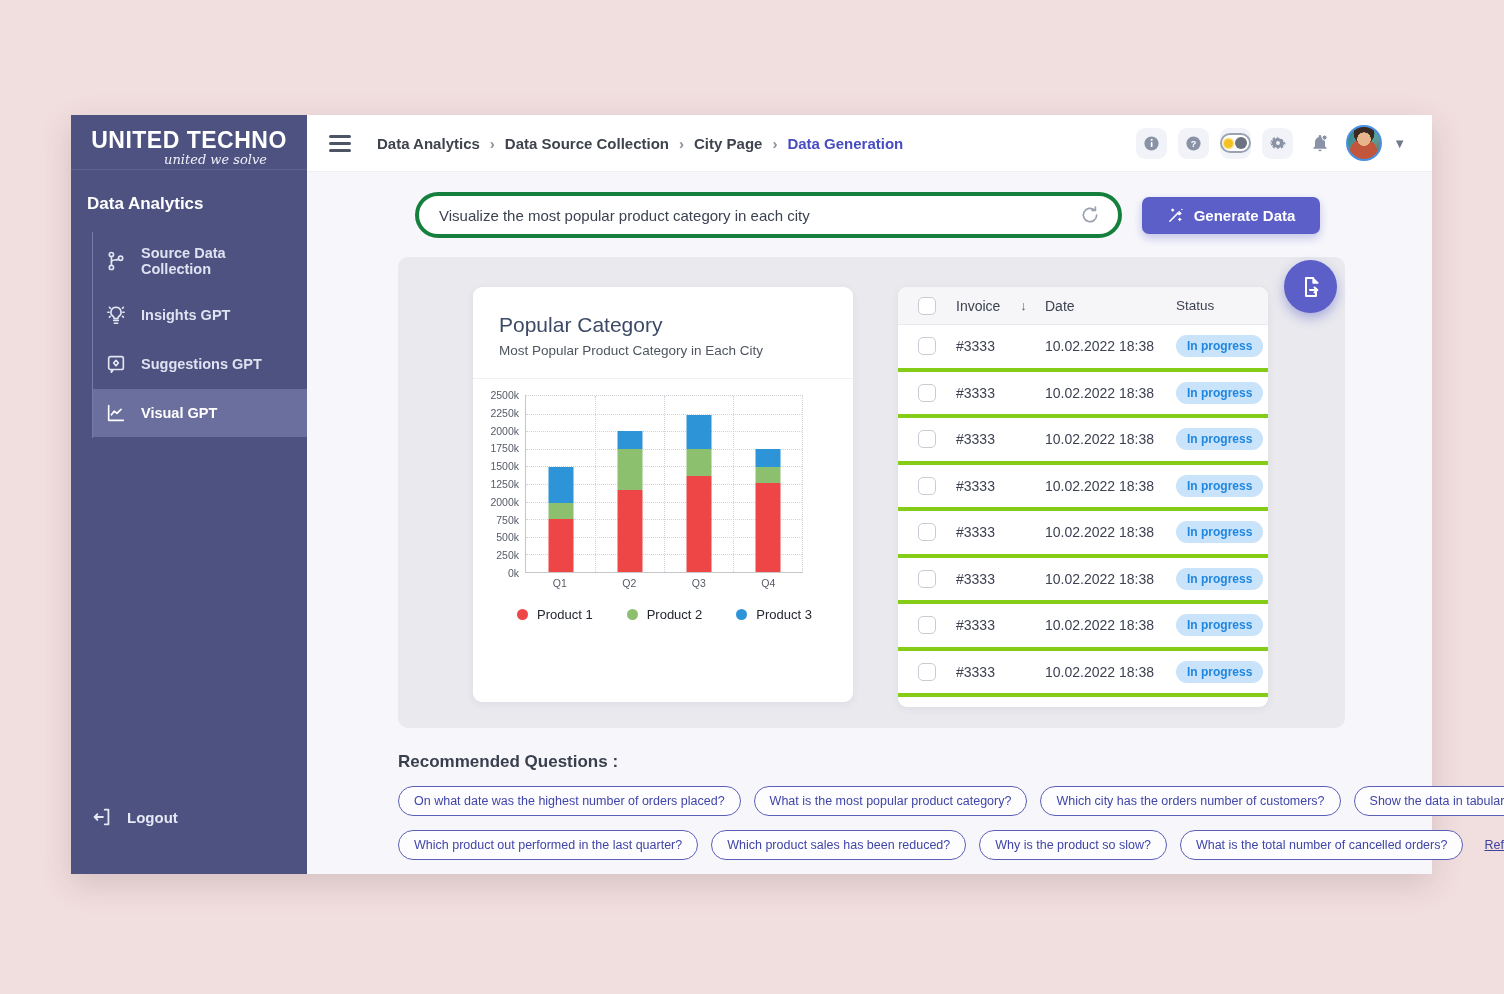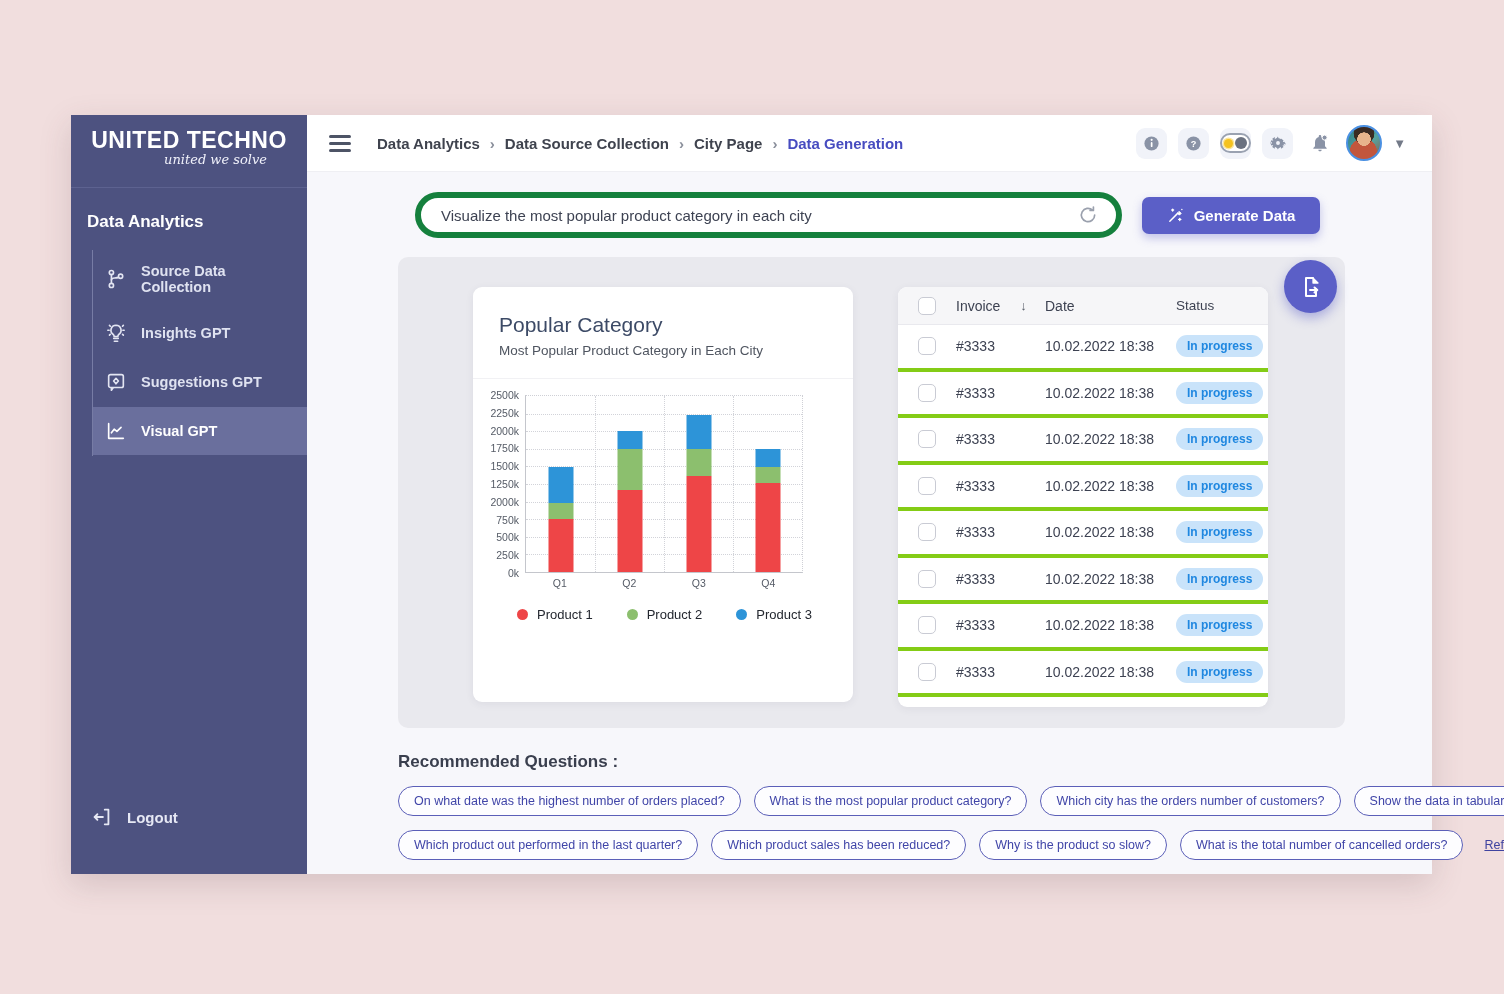--- a/index.html
+++ b/index.html
@@ -13,21 +13,21 @@
   .app {
     position:absolute; left:71px; top:115px; width:1361px; height:759px;
     display:flex; box-shadow:0 10px 30px rgba(90,60,70,.18);
   }
 
   
   .sidebar {
     width:236px; background:#4d5280; color:#e3e5f2; flex-shrink:0;
     display:flex; flex-direction:column;
   }
-  .logo-area { padding:12px 18px 20px; border-bottom:1px solid #5d6290; text-align:center; }
+  .logo-area { padding:12px 18px 2px; border-bottom:1px solid #5d6290; text-align:center; }
   .logo-title { color:#fff; font-size:23px; font-weight:bold; letter-spacing:.5px; font-stretch:condensed; }
   .logo-tagline { font-family:"DejaVu Serif", serif; font-style:italic; font-size:13px; color:#f0f1fa; text-align:right; margin:-2px 22px 0 0; }
   .section-title { color:#fff; font-size:17px; font-weight:bold; padding:24px 0 18px 16px; }
   .nav { margin-left:21px; border-left:1px solid #777ca5; display:flex; flex-direction:column; }
   .nav-item {
     display:flex; align-items:center; gap:14px; padding:13px 10px 13px 12px;
     font-size:14.5px; font-weight:bold; color:#dfe2f0; cursor:pointer; margin-bottom:1px;
   }
   .nav-item.active { background:#6a6f9d; color:#fff; }
   .nav-item .ico { width:22px; height:22px; flex-shrink:0; display:flex; align-items:center; justify-content:center; }
@@ -65,21 +65,21 @@
       radial-gradient(circle at 48% 78%, #c2563c 0 45%, transparent 46%),
       linear-gradient(135deg,#2e7f86,#54a3a0 60%, #8f5b45);
   }
   .caret { color:#737a88; font-size:13px; cursor:pointer; }
 
   .content { flex:1; padding:20px 87px 0 91px; }
 
   
   .search-row { display:flex; align-items:center; margin-bottom:19px; }
   .search-box {
-    margin-left:17px; width:707px; height:46px; background:#fff; border:6px solid #15803d;
+    margin-left:17px; width:707px; height:46px; background:#fff; border:4px solid #15803d;
     border-radius:24px; display:flex; align-items:center; padding:0 18px 0 20px;
   }
   .search-input {
     flex:1; border:none; outline:none; font-size:15px; color:#3d4252; background:transparent;
     font-family:"Liberation Sans", sans-serif;
   }
   .refresh-icon { cursor:pointer; color:#9aa0ad; display:flex; }
   .generate-btn {
     margin-left:20px; width:178px; height:37px; background:#5b5fc7; color:#fff; border:none;
     border-radius:7px; font-size:15px; font-weight:bold; display:flex; align-items:center;

